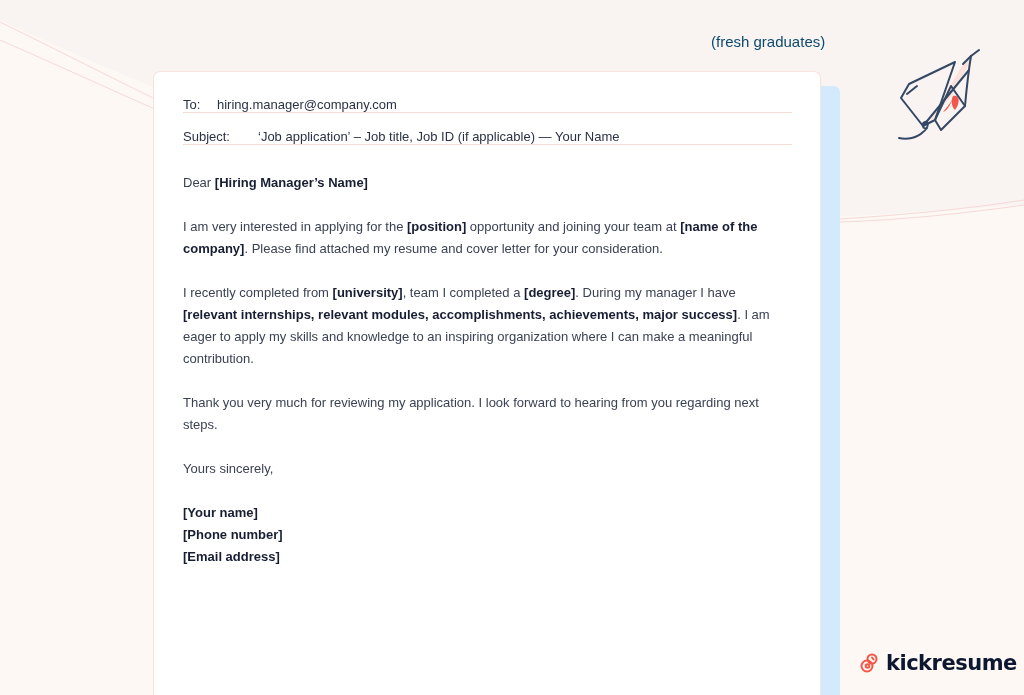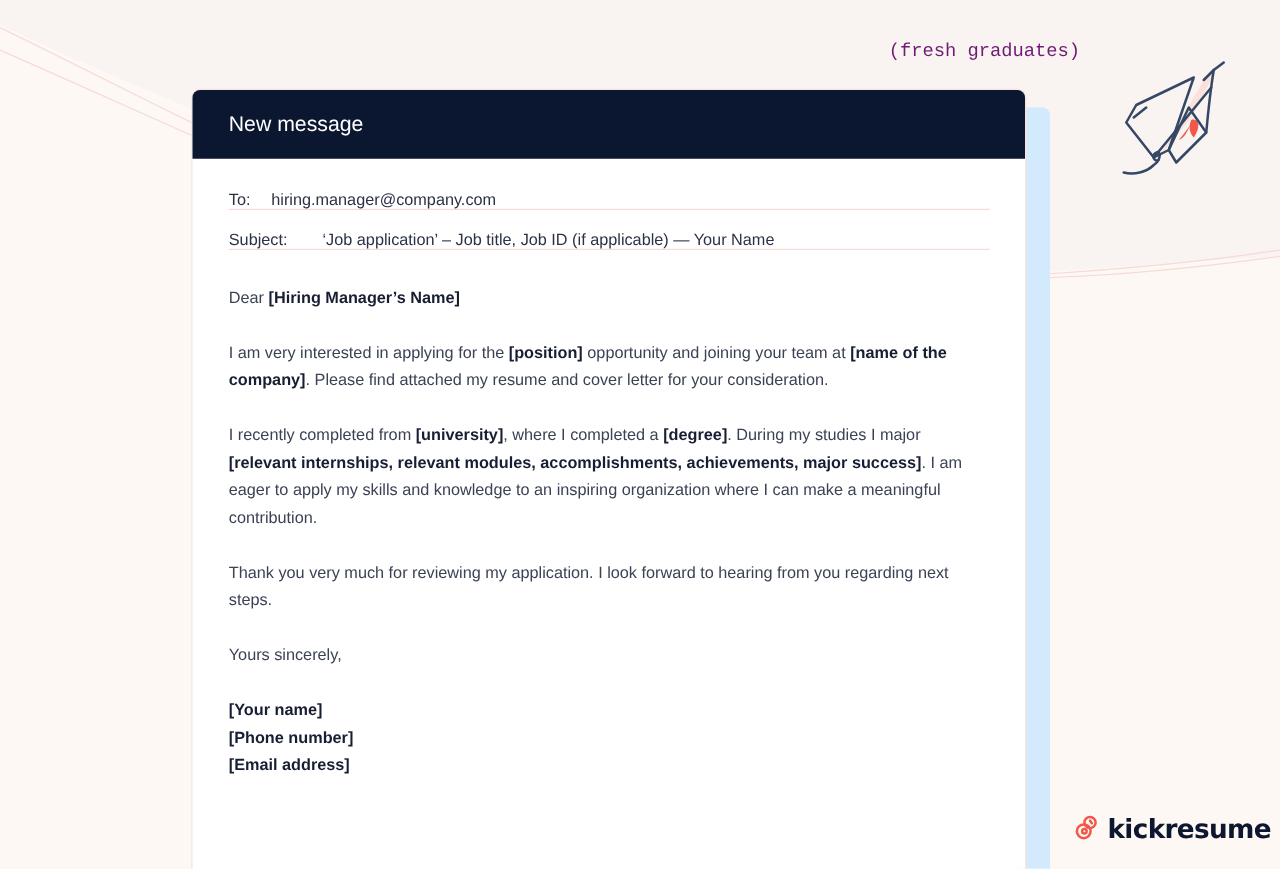--- a/index.html
+++ b/index.html
@@ -6,22 +6,22 @@
     body {
       width: 1024px; height: 695px; position: relative; overflow: hidden;
       background: #fdf8f3;
       font-family: "Liberation Sans", sans-serif;
     }
     .bg-top {
       position: absolute; left: 0; top: 0; width: 1024px; height: 695px;
     }
     .subtitle {
       position: absolute; top: 33px; left: 711px;
-      font-size: 15px; color: #701a75;
-      font-family: Liberation Mono, monospace;
+      font-size: 15px; color: #0c4a6e;
+      font-family: Liberation Sans, sans-serif;
     }
     .plane {
       position: absolute; left: 893px; top: 44px; width: 92px; height: 98px;
     }
     .shadow-card {
       position: absolute; left: 810px; top: 86px; width: 30px; height: 620px;
       background: #d3eafc; border-radius: 6px;
     }
     .card {
       position: absolute; left: 154px; top: 72px; width: 666px; height: 640px;
@@ -44,21 +44,21 @@
     .subject-label { width: 75px; }
     .letter {
       padding: 27px 28px 0 29px;
       font-size: 13px; line-height: 22px; color: #3b4254;
     }
     .letter p { margin: 0 0 22px 0; }
     .letter b { color: #171e33; font-weight: bold; }
     .sig { margin: 0; color: #171e33; font-weight: bold; line-height: 22px; }
     .brand {
       position: absolute; left: 859px; top: 651px;
-      display: flex; gap: 5px;
+      display: flex; align-items: center; gap: 5px;
     }
     .brand-name {
       font-size: 21px; font-weight: bold; color: #0d1830;
       font-family: "DejaVu Sans", sans-serif; letter-spacing: -0.5px;
     }
   </style>
 </head>
 <body>
 
 <svg class="bg-top" viewBox="0 0 1024 695">
@@ -82,39 +82,36 @@
     <path d="M42 76 L58 42 L72 62 L48 86 Z"></path>
     <path d="M70 20 L78 12 L86 6"></path>
     <path d="M78 12 C76 24 74 40 72 62"></path>
     <path d="M34 84 C30 86 28 80 32 78 C36 76 36 84 30 88 C24 94 14 96 6 94"></path>
   </g>
 </svg>
 
 <div class="shadow-card"></div>
 
 <div class="card">
-  <div class="card-header">
-    <span>New message</span>
-  </div>
 
   <div class="field-row first">
     <span class="field-label to-label">To:</span>
     <span>hiring.manager@company.com</span>
   </div>
   <div class="field-row">
     <span class="field-label subject-label">Subject:</span>
     <span>‘Job application’ – Job title, Job ID (if applicable) — Your Name</span>
   </div>
 
   <div class="letter">
     <p><span>Dear </span><b>[Hiring Manager’s Name]</b></p>
 
     <p><span>I am very interested in applying for the </span><b>[position]</b><span> opportunity and joining your team at </span><b>[name of the company]</b><span>. Please find attached my resume and cover letter for your consideration.</span></p>
 
-    <p><span>I recently completed from </span><b>[university]</b><span>, where I completed a </span><b>[degree]</b><span>. During my studies I major </span><b>[relevant internships, relevant modules, accomplishments, achievements, major success]</b><span>. I am eager to apply my skills and knowledge to an inspiring organization where I can make a meaningful contribution.</span></p>
+    <p><span>I recently completed from </span><b>[university]</b><span>, team I completed a </span><b>[degree]</b><span>. During my manager I have </span><b>[relevant internships, relevant modules, accomplishments, achievements, major success]</b><span>. I am eager to apply my skills and knowledge to an inspiring organization where I can make a meaningful contribution.</span></p>
 
     <p>Thank you very much for reviewing my application. I look forward to hearing from you regarding next steps.</p>
 
     <p>Yours sincerely,</p>
 
     <div>
       <div class="sig">[Your name]</div>
       <div class="sig">[Phone number]</div>
       <div class="sig">[Email address]</div>
     </div>

